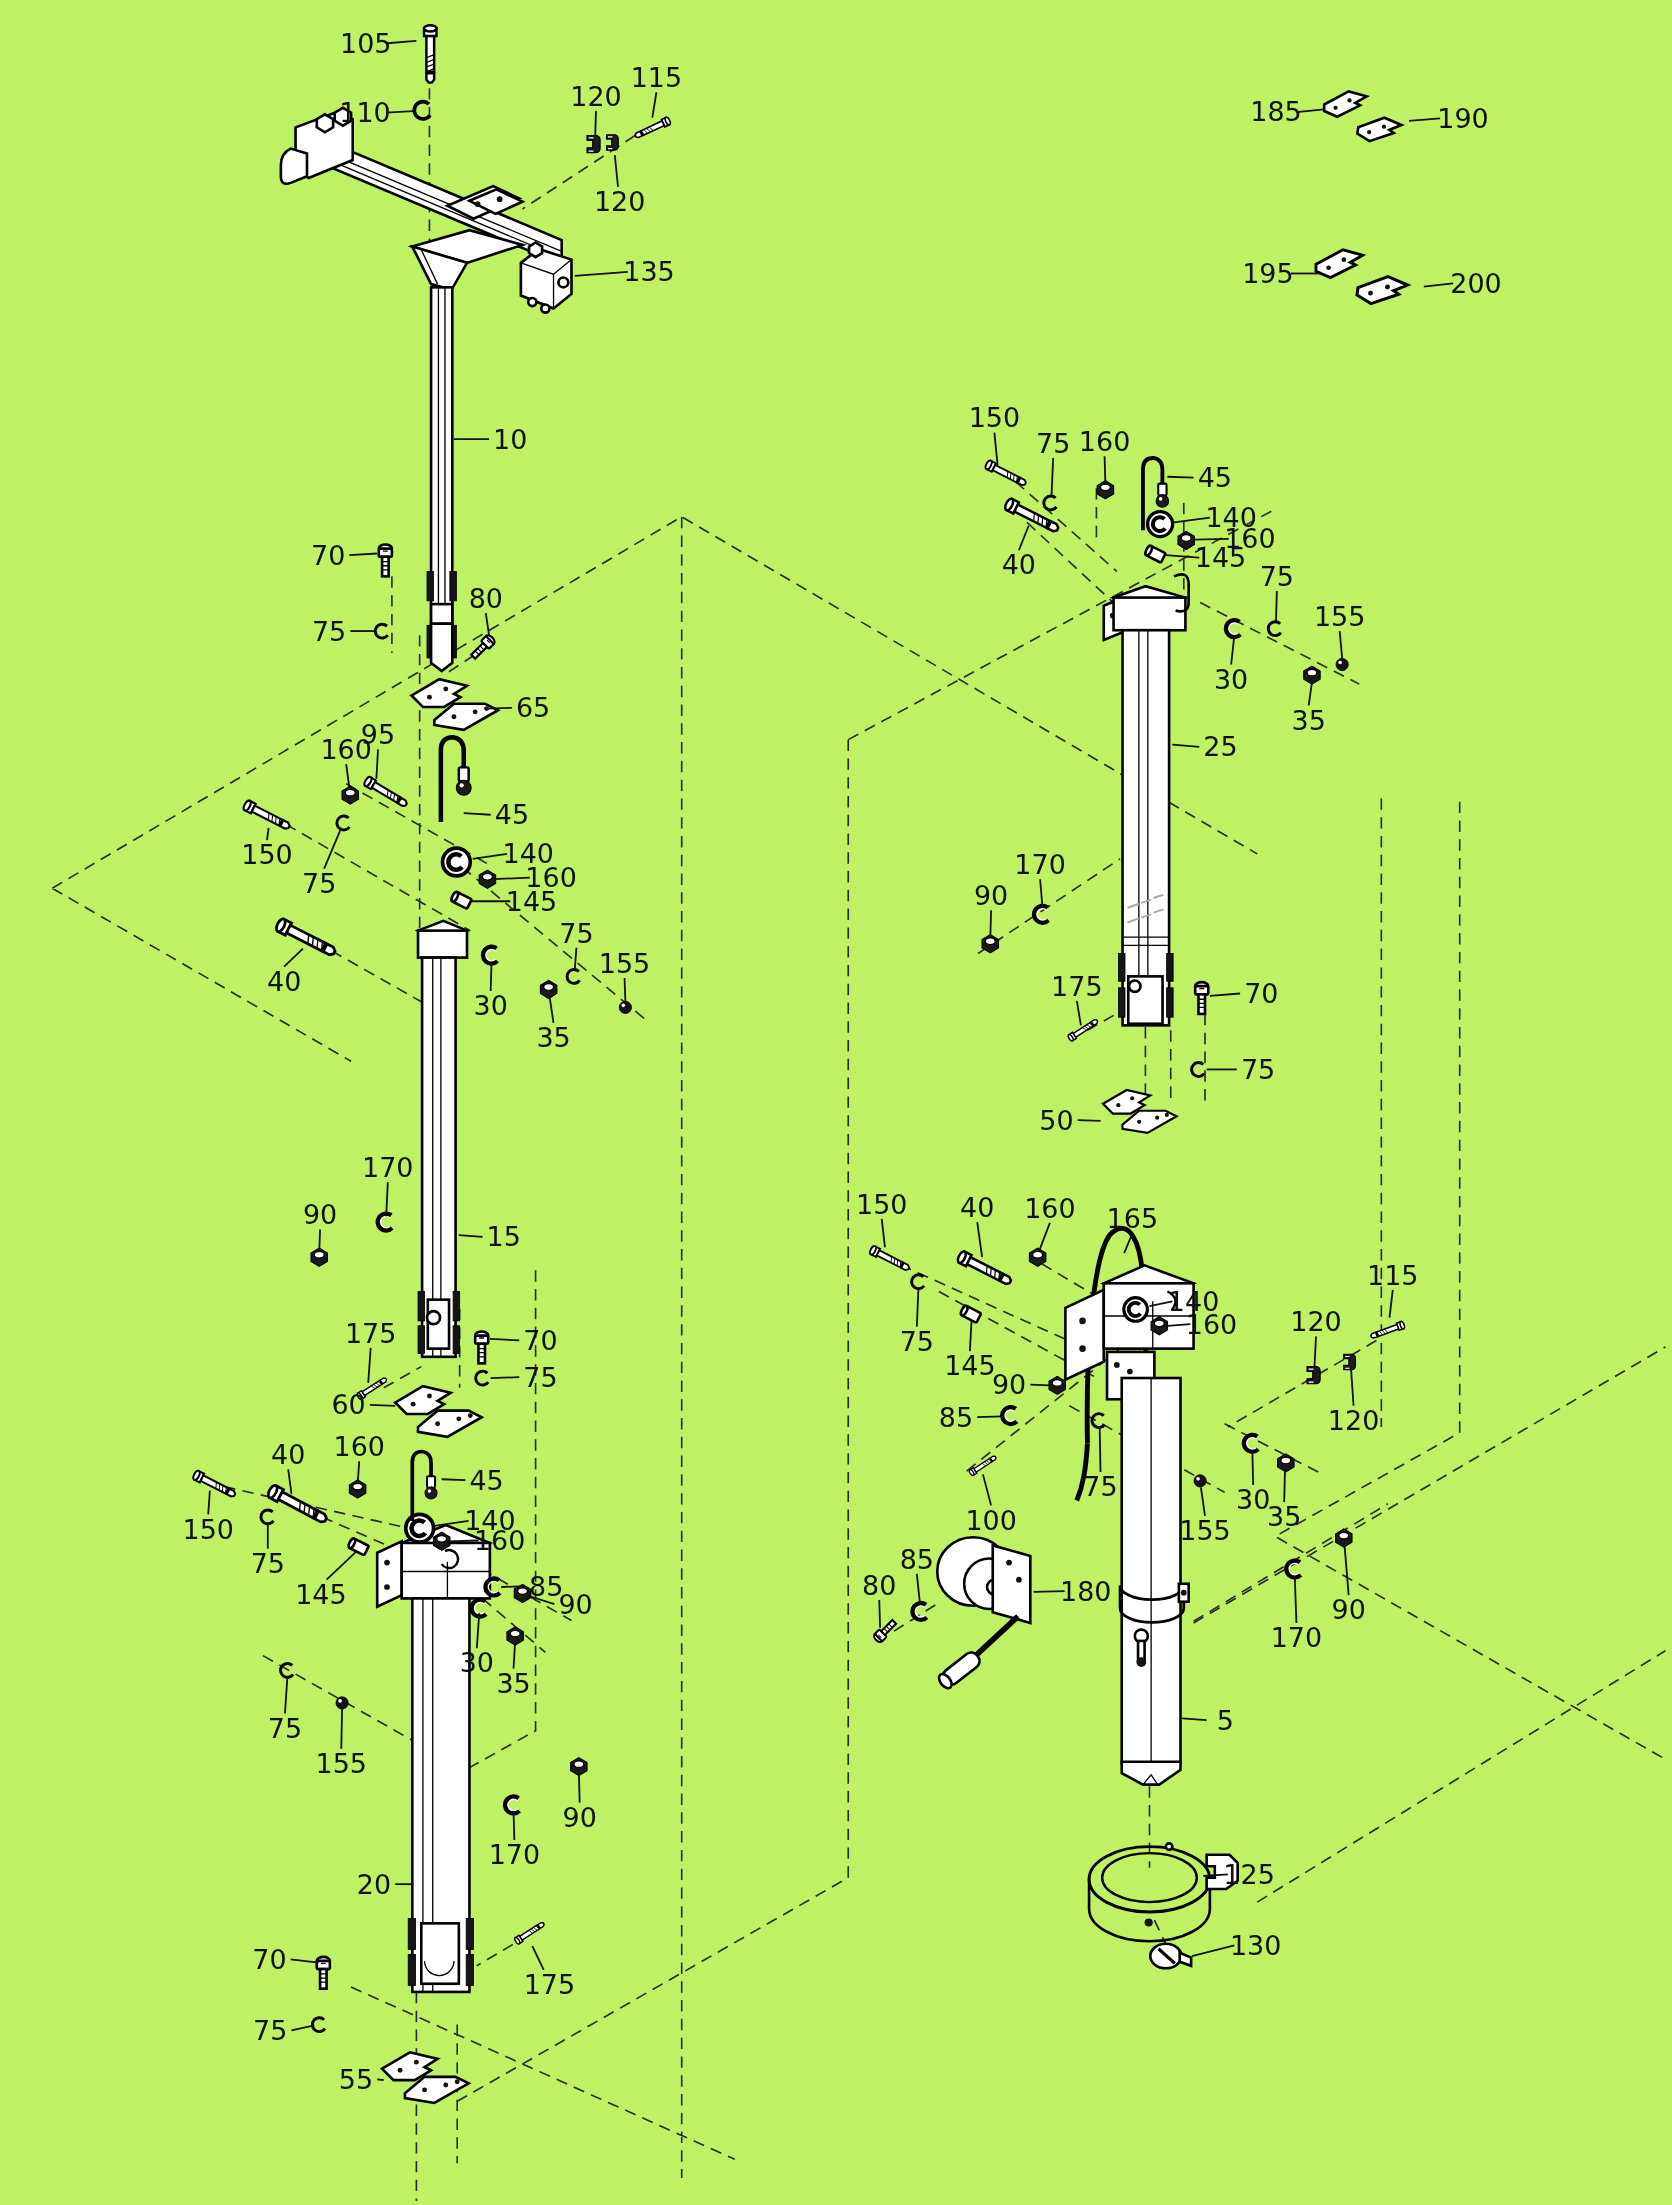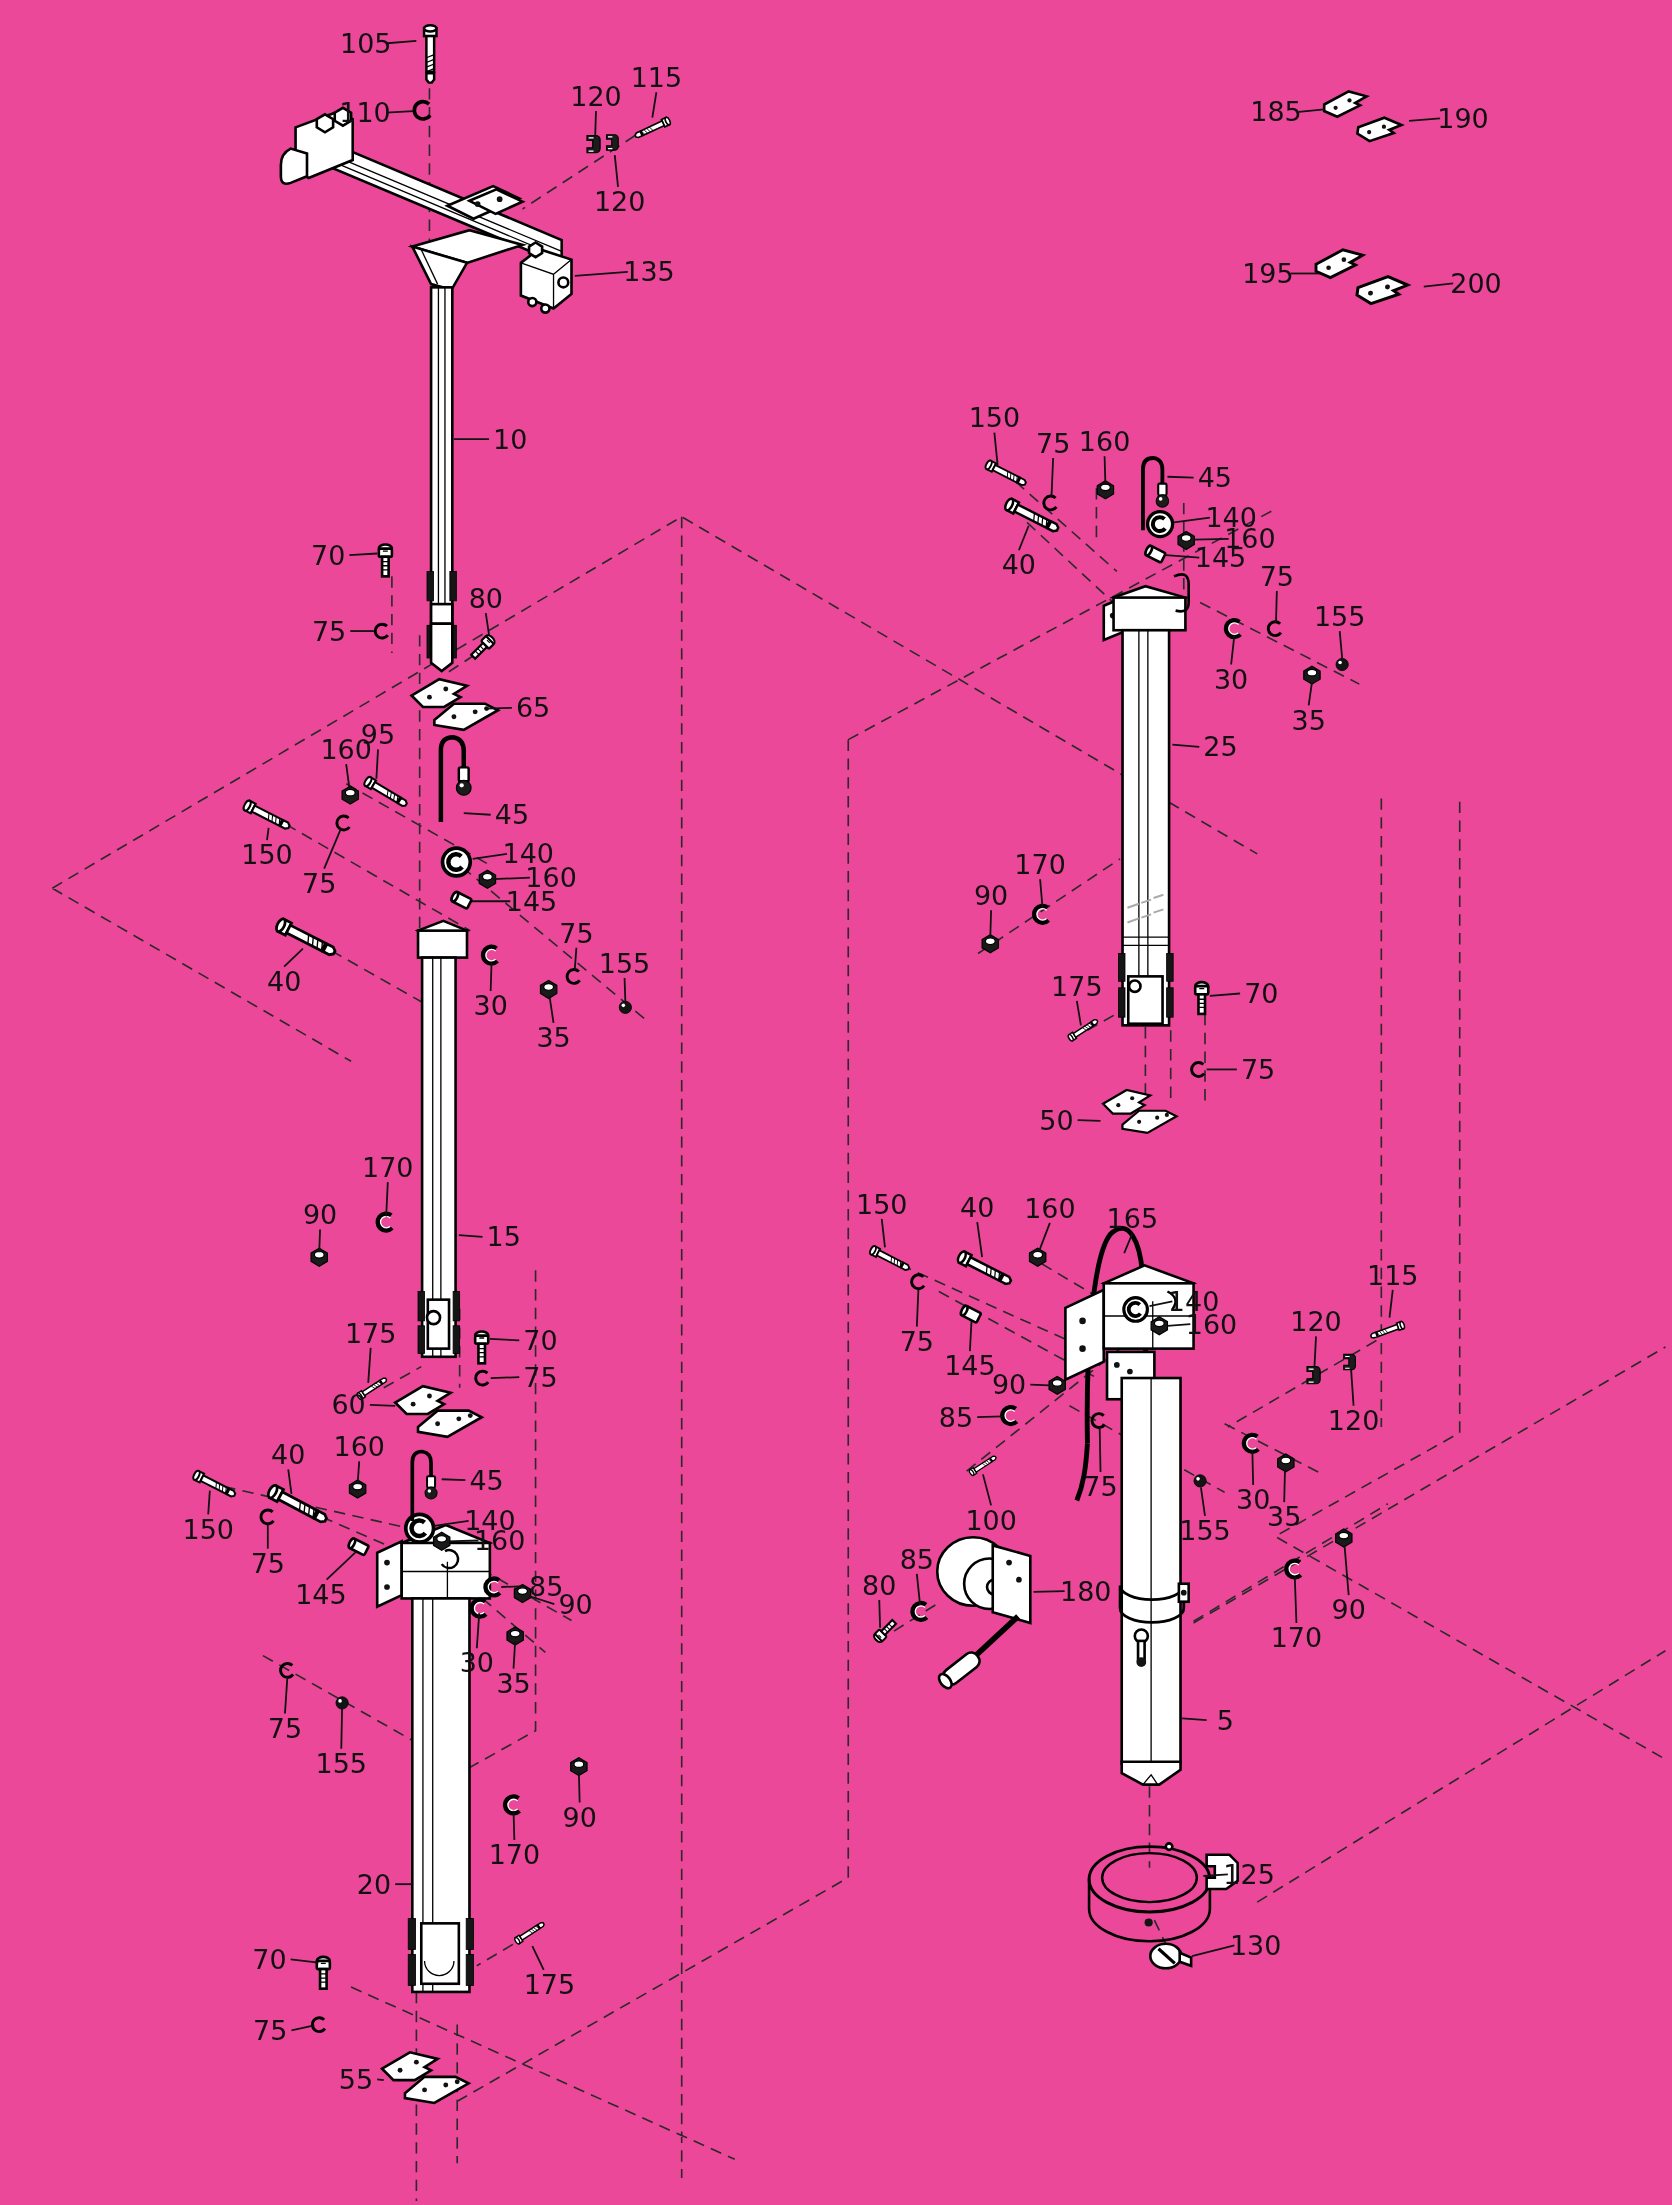--- a/index.html
+++ b/index.html
@@ -1,16 +1,16 @@
 <!DOCTYPE html>
 <html style="font-size:13px"><head>
 <meta charset="utf-8">
 <style>
   html,body{margin:0;padding:0;background:#fff;}
-  #stage{width:1672px;height:2205px;position:relative;background:#ec4899;}
+  #stage{width:1672px;height:2205px;position:relative;background:#bef264;}
   svg{position:absolute;left:0;top:0;}
   .dash{fill:none;stroke:#2a2a2a;stroke-width:2;stroke-dasharray:14 9;}
   .struct{fill:#fff;stroke:#000;stroke-width:3.2;}
   .structThin{fill:none;stroke:#000;stroke-width:1.6;}
   .dark{fill:#151515;stroke:#000;stroke-width:1;}
   .leader{stroke:#111;stroke-width:2.2;}
   text.callout{font:33px "DejaVu Sans","Liberation Sans",sans-serif;fill:#111;}
   .gray{stroke:#a9a9a9;stroke-width:2.4;fill:none;}
 </style>
 </head>

